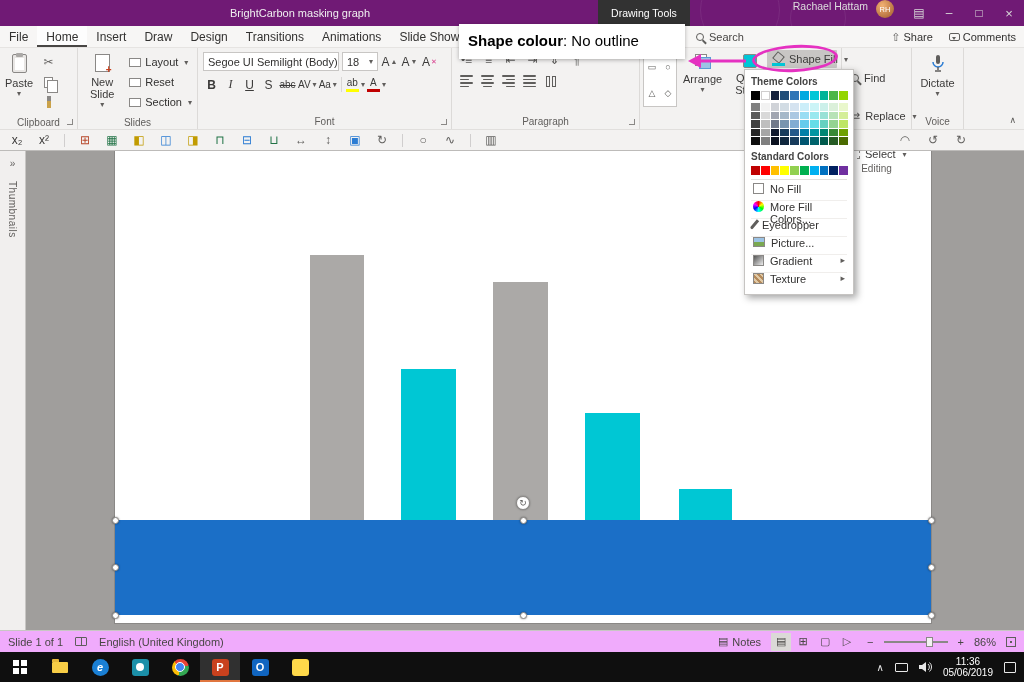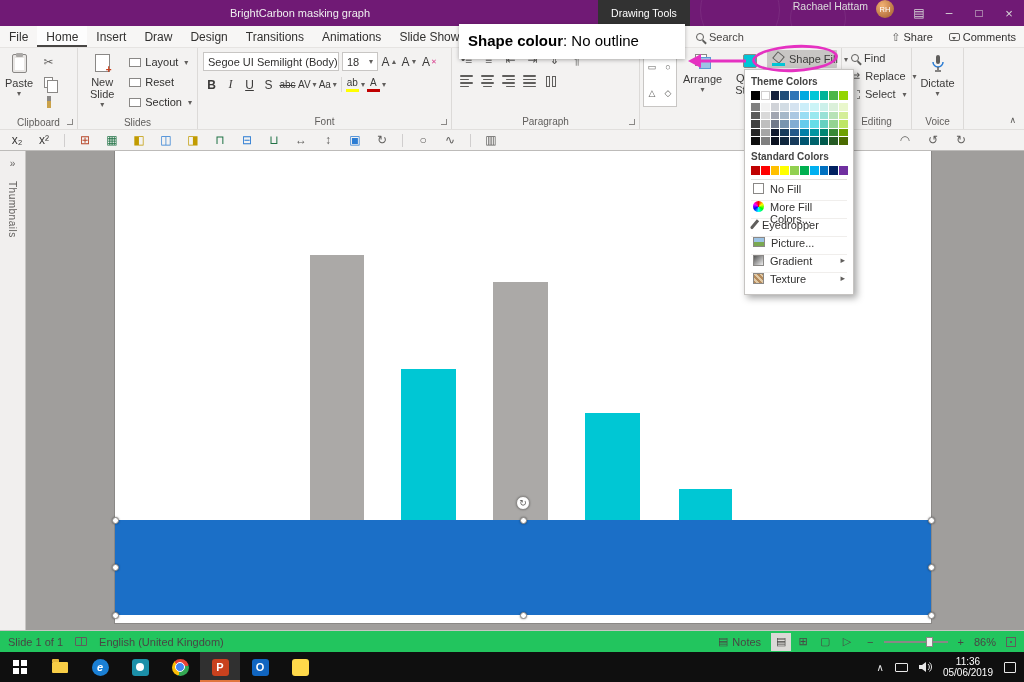--- a/index.html
+++ b/index.html
@@ -78,21 +78,21 @@
   .arrange-icon { position:relative; width:16px; height:15px; }
   .arrange-icon::before { content:""; position:absolute; left:0; top:0; width:10px; height:10px; background:#fff; border:1px solid #8a8886; }
   .arrange-icon::after { content:""; position:absolute; right:0; bottom:0; width:10px; height:10px; background:#9cc3e5; border:1px solid #5b9bd5; }
   .qs-icon { width:14px; height:14px; background:#00c6d7; border:1px solid #8a8886; border-radius:2px; }
   .fillstack { position:absolute; right:4px; top:2px; width:70px; display:flex; flex-direction:column; gap:2px; }
   .fillbtn { display:flex; align-items:center; gap:4px; height:18px; padding:0 5px; background:#c8c6c4; border-radius:1px; font-size:11px; white-space:nowrap; }
   .bucket { width:13px; height:13px; position:relative; flex:none; }
   .bucket::before { content:""; position:absolute; left:2px; top:0; width:7px; height:7px; border:1.5px solid #5f5e5c; transform:rotate(40deg); }
   .bucket::after { content:""; position:absolute; left:0; bottom:0; width:13px; height:3px; background:#00c6d7; }
 
-  .erow { display:flex; align-items:center; gap:5px; height:18px; font-size:11px; padding-left:8px; margin-top:0; white-space:nowrap; }
+  .erow { display:flex; align-items:center; gap:5px; height:18px; font-size:11px; padding-left:8px; margin-top:20px; white-space:nowrap; }
   .dash-ic { width:9px; height:9px; border:1px dashed #8a8886; flex:none; }
   .swap-ic { font-size:11px; color:#5f5e5c; }
 
   .ribbon-collapse { position:absolute; right:8px; bottom:4px; font-size:9px; color:#5f5e5c; }
 
   
   .qatrow { position:absolute; top:130px; left:0; right:0; height:21px; background:#f3f2f1; border-bottom:1px solid #bdbbb9; display:flex; align-items:center; padding:0 10px; gap:13px; z-index:3; }
   .qicon { font-size:12px; min-width:14px; height:16px; display:flex; align-items:center; justify-content:center; }
   .qsep { width:1px; height:13px; background:#d0cece; }
   .qat-right { margin-left:auto; display:flex; align-items:center; gap:14px; padding-right:46px; }
@@ -102,21 +102,21 @@
   .thumbstrip { position:absolute; left:0; top:0; bottom:0; width:26px; background:#f1efee; border-right:1px solid #c8c6c4; display:flex; flex-direction:column; align-items:center; padding-top:7px; gap:12px; }
   .expand { font-size:10px; color:#605e5c; }
   .vtext { writing-mode:vertical-rl; font-size:10px; color:#605e5c; letter-spacing:.5px; }
   .slide { position:absolute; left:115px; top:0; width:816px; height:472px; background:#fff; box-shadow:0 0 0 1px #8a8886; }
   .bar { position:absolute; }
   .maskrect { position:absolute; }
   .handle { position:absolute; width:7px; height:7px; border-radius:50%; background:#fff; border:1px solid #8a8886; box-shadow:0 0 2px rgba(0,0,0,.45); z-index:3; }
   .rot-handle { position:absolute; width:14px; height:14px; border-radius:50%; background:#fff; border:1px solid #8a8886; display:flex; align-items:center; justify-content:center; font-size:9px; color:#5f5e5c; z-index:3; box-shadow:0 0 2px rgba(0,0,0,.35); }
 
   
-  .statusbar { position:absolute; top:630px; left:0; right:0; height:22px; background:#22c55e; border-top:1px solid #c8c6c4; display:flex; align-items:center; font-size:11px; color:#484644; padding:0 8px; gap:12px; z-index:4; }
+  .statusbar { position:absolute; top:630px; left:0; right:0; height:22px; background:#f0abfc; border-top:1px solid #c8c6c4; display:flex; align-items:center; font-size:11px; color:#484644; padding:0 8px; gap:12px; z-index:4; }
   .book { width:12px; height:9px; border:1px solid #5f5e5c; border-radius:1px; position:relative; }
   .book::after { content:""; position:absolute; left:5px; top:0; bottom:0; width:1px; background:#5f5e5c; }
   .sb-right { margin-left:auto; display:flex; align-items:center; gap:10px; }
   .viewbtn { width:20px; height:18px; display:flex; align-items:center; justify-content:center; font-size:11px; color:#484644; }
   .viewbtn.active { background:#dbd9d7; }
   .zoomtrack { width:64px; height:2px; background:#8a8886; position:relative; }
   .zoomthumb { position:absolute; left:66%; top:-4px; width:7px; height:10px; background:#f3f2f1; border:1px solid #8a8886; }
   .fit-ic { width:10px; height:10px; border:1px solid #5f5e5c; position:relative; }
   .fit-ic::after { content:""; position:absolute; left:3px; top:3px; width:2px; height:2px; background:#5f5e5c; }
 

